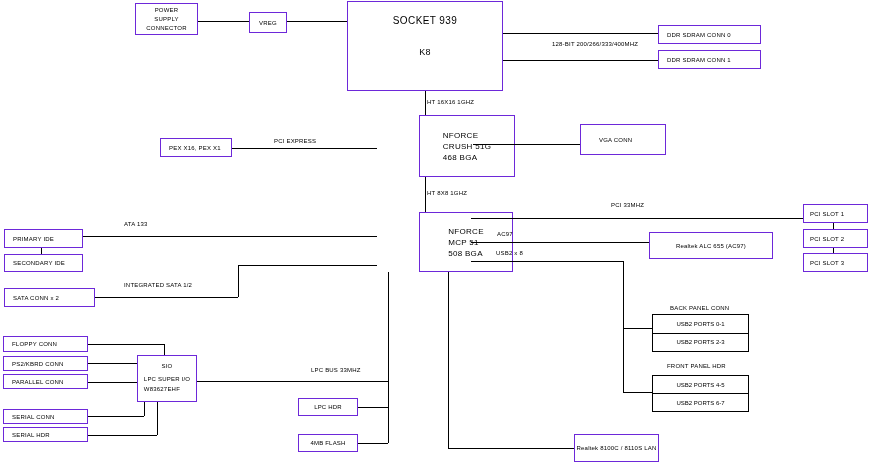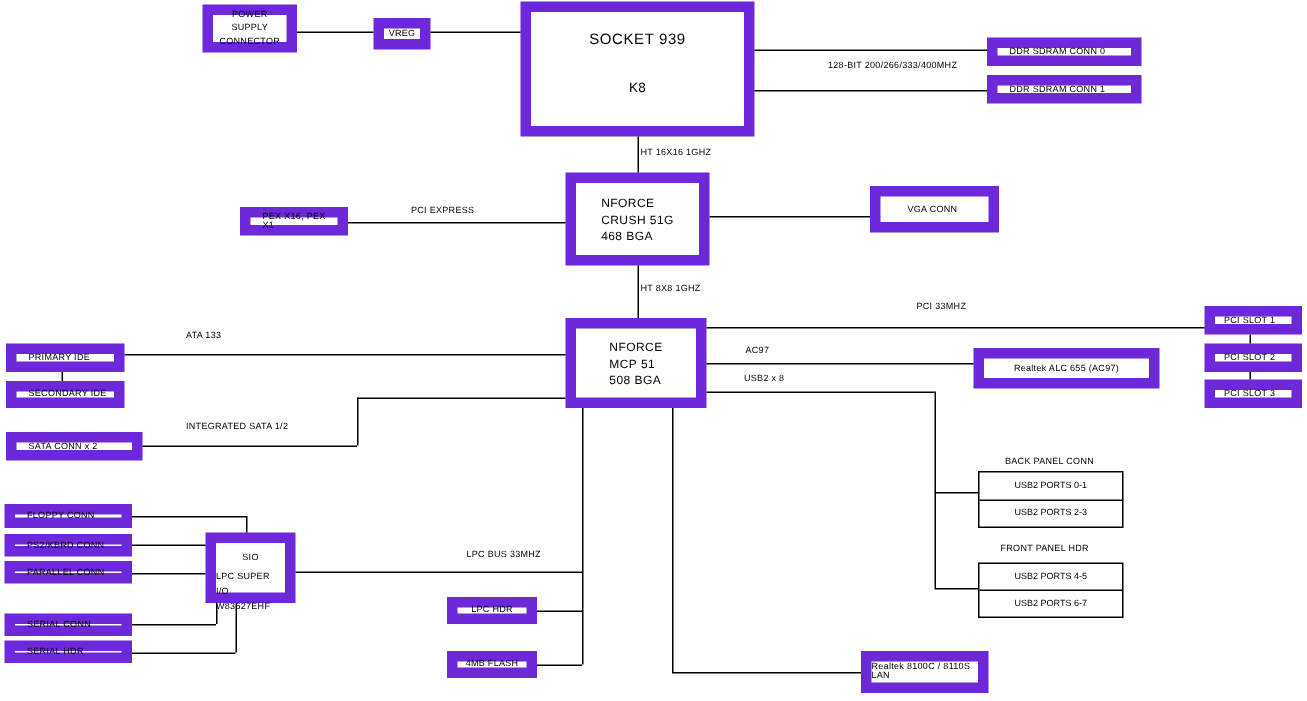--- a/index.html
+++ b/index.html
@@ -1,32 +1,32 @@
 <!DOCTYPE html>
 <html><head>
 <meta charset="utf-8">
 <style>
   * { margin:0; padding:0; box-sizing:border-box; }
   html,body { background:#ffffff; }
   body { font-family:"Liberation Sans", sans-serif; color:#000; }
   #canvas { position:relative; width:871px; height:467px; background:#fff; overflow:hidden; }
 
-  .box { position:absolute; border:7px solid #6d28d9; background:#fff;
+  .box { position:absolute; border:1px solid #6d28d9; background:#fff;
          display:flex; align-items:center; font-size:6px; letter-spacing:.2px; }
   .pad  { padding-left:8px; }
   .ctr  { justify-content:center; }
   .pre  { white-space:pre-line; }
 
   .hline { position:absolute; height:1px; background:#000; }
   .vline { position:absolute; width:1px;  background:#000; }
 
   .lbl { position:absolute; font-size:6px; white-space:nowrap; letter-spacing:.2px; }
 
   
-  .chip   { flex-direction:column; justify-content:center; }
+  .chip   { flex-direction:column; justify-content:center;margin-left:42px; }
   .chip .inner { text-align:left; font-size:8px; line-height:11px; letter-spacing:.3px; }
   #socket { flex-direction:column; justify-content:flex-start; padding-top:13px; }
   #socket .t1 { font-size:10px; letter-spacing:.4px; }
   #socket .t2 { font-size:9px; margin-top:21px; }
   #sio { flex-direction:column; justify-content:flex-start; padding-top:7px; }
   #sio .t1 { font-size:6px; }
   #sio .t2 { font-size:6px; line-height:10px; margin-top:5px; text-align:left; }
 
   
   .usb-box { position:absolute; border:1px solid #000; background:#fff;

